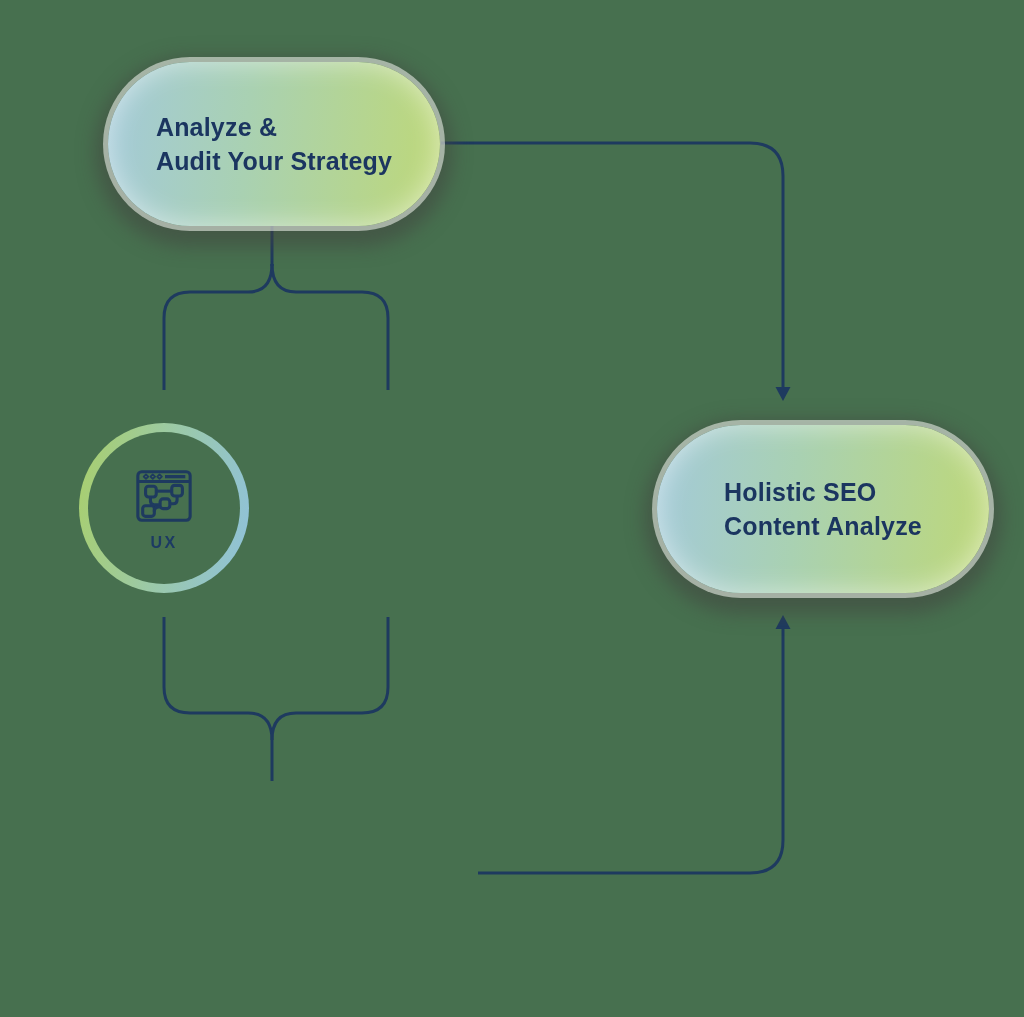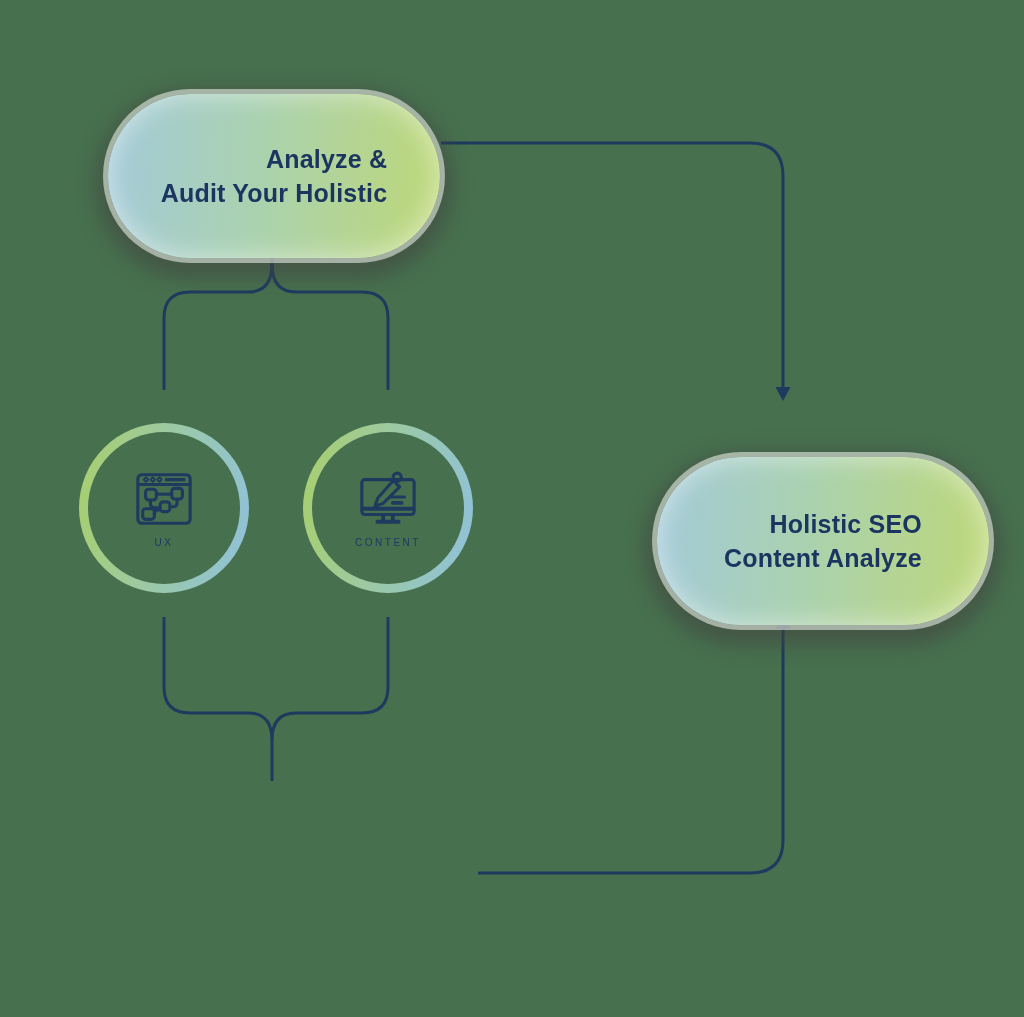--- a/index.html
+++ b/index.html
@@ -16,24 +16,23 @@
   
   .pill{
     position:absolute;
     border-radius:999px;
     background:linear-gradient(95deg,#A3CAD9 0%,#A9D1B2 42%,#BED878 100%);
     box-shadow:
       inset 0 0 28px rgba(255,255,255,0.55),
       0 0 0 5px rgba(245,250,242,0.55),
       0 8px 18px 13px rgba(66,70,64,0.55);
     display:flex;align-items:center;justify-content:center;
-    text-align:right;
+    text-align:left;
     color:#1B3560;
     font-weight:bold;
-    margin-top:32px;
   }
   .pill .label{font-size:25px;line-height:34px;letter-spacing:0.2px;}
   .pill .label span{display:block;}
   #pill-top{left:108px;top:62px;width:332px;height:164px;}
   #pill-right{left:657px;top:425px;width:332px;height:168px;}
   #pill-bottom{left:68px;top:782px;width:409px;height:171px;}
 
   
   .ring-circle{
     position:absolute;width:170px;height:170px;border-radius:50%;
@@ -43,21 +42,21 @@
     content:"";position:absolute;inset:9px;border-radius:50%;background:#47704F;
   }
   #circle-ux{left:79px;top:423px;}
   #circle-content{left:303px;top:423px;}
   .circle-inner{
     position:absolute;inset:9px;border-radius:50%;
     display:flex;flex-direction:column;align-items:center;justify-content:center;
     gap:7px;z-index:1;
   }
   .badge-label{
-    color:#1C3A63;font-size:10px;font-weight:400;letter-spacing:2.5px;
+    color:#1C3A63;font-size:16px;font-weight:700;letter-spacing:2.5px;
   }
   .badge-icon{display:block;}
 </style>
 </head>
 <body>
 
 <div class="stage">
 
   <svg class="connectors" viewBox="0 0 1024 1017" xmlns="http://www.w3.org/2000/svg">
     <g stroke="#1E3A5F" stroke-width="3" fill="none">
@@ -76,21 +75,21 @@
 
       <path d="M478,873 L750,873 Q783,873 783,840 L783,627"></path>
     </g>
     <polygon fill="#1E3A5F" points="783,401 775.5,387 790.5,387"></polygon>
     <polygon fill="#1E3A5F" points="783,615 775.5,629 790.5,629"></polygon>
   </svg>
 
   <div class="pill" id="pill-top">
     <div class="label">
       <span>Analyze &amp;</span>
-      <span>Audit Your Holistic</span>
+      <span>Audit Your Strategy</span>
     </div>
   </div>
 
   <div class="pill" id="pill-right">
     <div class="label">
       <span>Holistic SEO</span>
       <span>Content Analyze</span>
     </div>
   </div>
 
@@ -112,32 +111,14 @@
           <path d="M24 27 h16"></path>
           <path d="M18 33 v4 q0 4 4 4 h6"></path>
           <path d="M38 40 h3.5 q4 0 4 -4 v-4"></path>
           <path d="M28 43 q-6 0 -6 5"></path>
         </g>
       </svg>
       <div class="badge-label">UX</div>
     </div>
   </div>
 
-  <div class="ring-circle" id="circle-content">
-    <div class="circle-inner">
-      <svg class="badge-icon" width="66" height="62" viewBox="0 0 64 64" xmlns="http://www.w3.org/2000/svg">
-        <g stroke="#1E3A5F" stroke-width="3.2" fill="none" stroke-linejoin="round" stroke-linecap="round">
-          <rect x="5" y="12" width="54" height="36" rx="3"></rect>
-          <line x1="6" y1="42" x2="58" y2="42" stroke-width="4"></line>
-          <line x1="27" y1="50" x2="27" y2="54" stroke-width="4"></line>
-          <line x1="37" y1="50" x2="37" y2="54" stroke-width="4"></line>
-          <line x1="21" y1="55.5" x2="43" y2="55.5" stroke-width="4"></line>
-          <circle cx="41.5" cy="9.5" r="4.2"></circle>
-          <path d="M37.5 13 L44 19.5 L27 36.5 L18.5 39.5 L21.5 31 Z"></path>
-          <line x1="34" y1="30" x2="49" y2="30"></line>
-          <line x1="37" y1="36" x2="46" y2="36" stroke-width="4"></line>
-        </g>
-      </svg>
-      <div class="badge-label">CONTENT</div>
-    </div>
-  </div>
 
 </div>
 
 </body></html>

